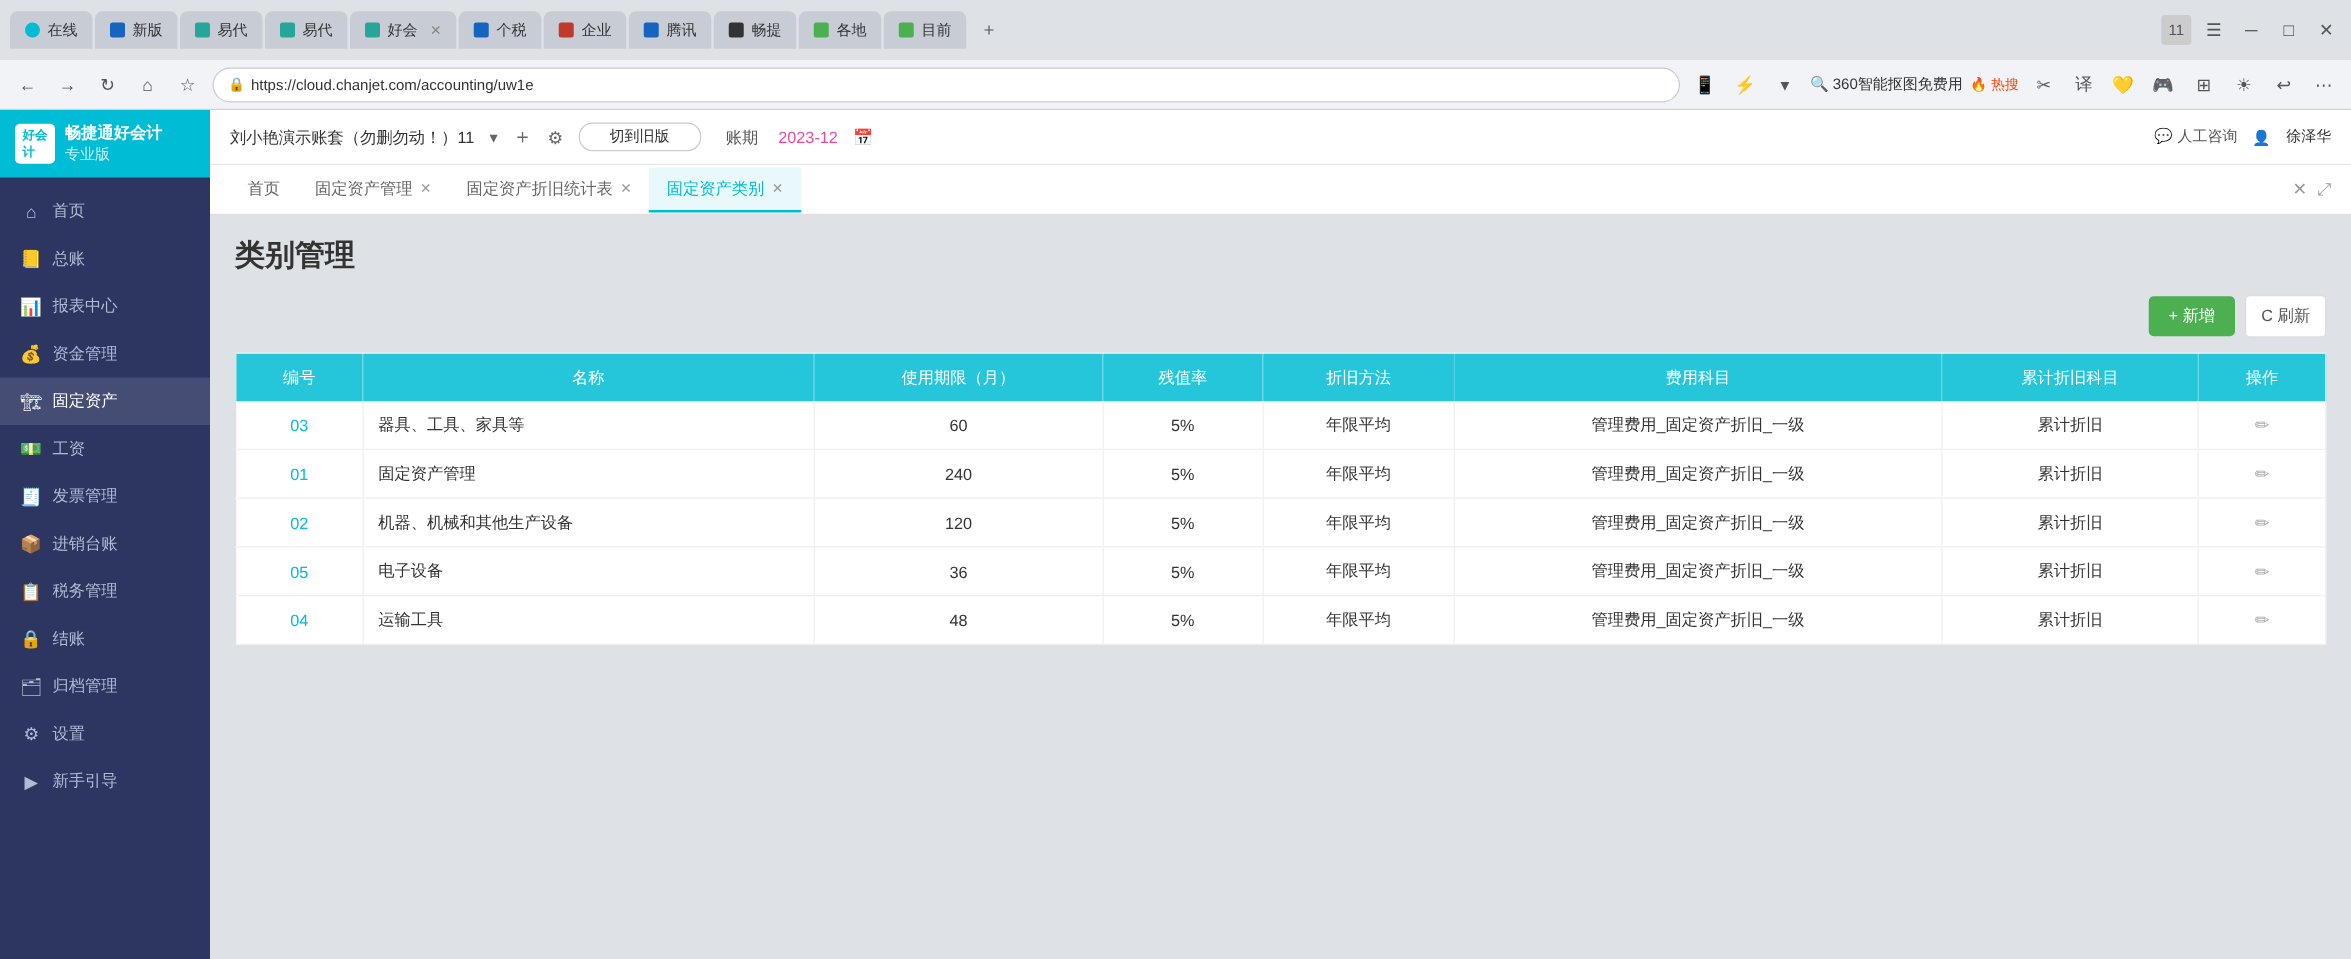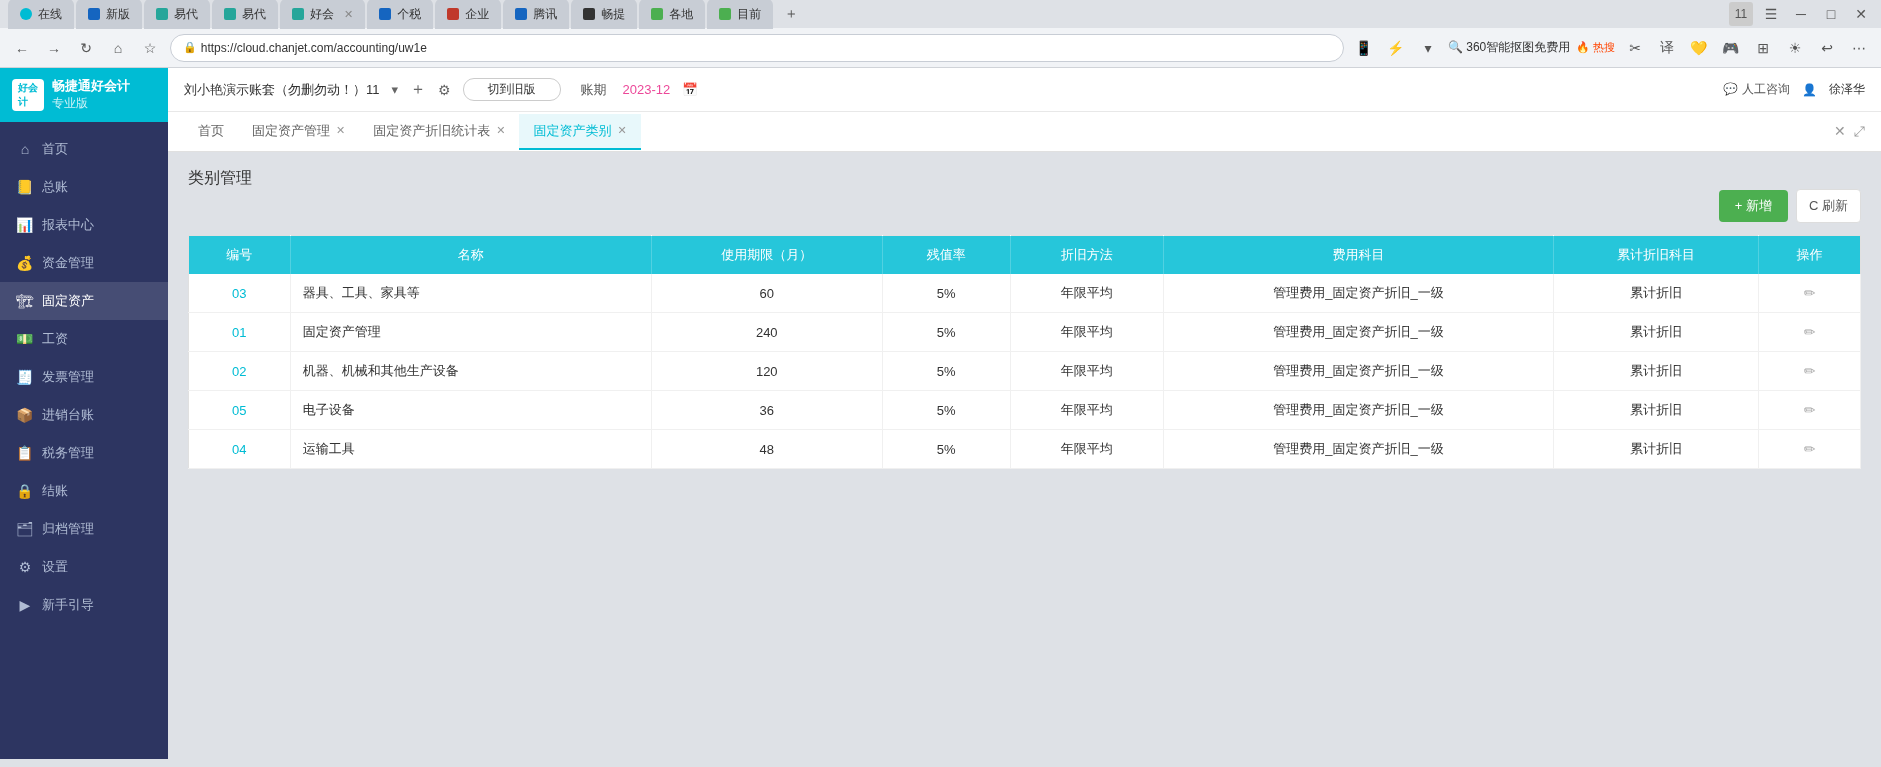--- a/index.html
+++ b/index.html
@@ -1,20 +1,20 @@
 <!DOCTYPE html>
 <html><head>
   <meta charset="utf-8">
   <style>
     * { box-sizing: border-box; margin: 0; padding: 0; }
     body { font-family: "Microsoft YaHei", "PingFang SC", sans-serif; font-size: 13px; background: #f0f2f5; overflow: hidden; }
 
     
     .browser-frame { width: 1881px; min-height: 767px; background: #dee1e6; }
-    .browser-tabs { background: #dee1e6; display: flex; align-items: center; height: 28px; padding: 0 8px; gap: 2px; }
+    .browser-tabs { background: #dee1e6; display: flex; align-items: center; height: 48px; padding: 0 8px; gap: 2px; }
     .browser-tab { height: 30px; padding: 0 12px; background: #c8cdd5; border-radius: 6px 6px 0 0; display: flex; align-items: center; gap: 6px; font-size: 12px; color: #333; cursor: pointer; white-space: nowrap; }
     .browser-tab .tab-close { color: #888; font-size: 11px; margin-left: 4px; cursor: pointer; }
 
     .browser-toolbar { background: #f1f3f6; height: 40px; display: flex; align-items: center; padding: 0 10px; gap: 8px; border-bottom: 1px solid #d0d3d8; }
     .nav-btn { width: 24px; height: 24px; display: flex; align-items: center; justify-content: center; color: #555; cursor: pointer; border-radius: 4px; font-size: 14px; }
     .address-bar { flex: 1; height: 28px; background: #fff; border: 1px solid #c8cdd5; border-radius: 14px; display: flex; align-items: center; padding: 0 12px; font-size: 12px; color: #333; }
     .address-lock { color: #4caf50; margin-right: 4px; font-size: 11px; }
     .search-area { display: flex; align-items: center; gap: 6px; font-size: 12px; color: #333; }
     .hot-tag { color: #ff4400; font-size: 11px; }
 
@@ -37,21 +37,21 @@
     .btn-switch { border: 1px solid #ccc; background: #fff; padding: 2px 24px; border-radius: 11px; font-size: 12px; color: #333; cursor: pointer; }
     .header-right { margin-left: auto; display: flex; align-items: center; gap: 12px; font-size: 12px; color: #555; }
     .content-tabs { background: #fff; display: flex; align-items: center; padding: 0 16px; border-bottom: 1px solid #e0e0e0; height: 40px; }
     .content-tab { padding: 8px 14px; font-size: 13px; color: #666; cursor: pointer; border-bottom: 2px solid transparent; display: flex; align-items: center; gap: 6px; white-space: nowrap; }
     .content-tab.active { color: #00bcd4; border-bottom: 2px solid #00bcd4; background: #e8f8fb; }
     .content-tab .tab-close-btn { color: #999; font-size: 11px; cursor: pointer; }
     .tab-window-controls { margin-left: auto; display: flex; gap: 8px; }
     .tab-win-btn { color: #999; cursor: pointer; font-size: 14px; }
 
     .page-content { flex: 1; padding: 16px 20px; overflow: auto; }
-    .page-title { font-size: 16px; font-weight: normal; color: #333; }
+    .page-title { font-size: 24px; font-weight: bold; color: #333; margin-bottom: 16px; }
 
     .toolbar-row { display: flex; align-items: center; justify-content: flex-end; gap: 8px; margin-bottom: 12px; }
     .btn-add { background: #4caf50; color: #fff; border: none; padding: 7px 16px; border-radius: 4px; font-size: 13px; cursor: pointer; display: flex; align-items: center; gap: 4px; }
     .btn-refresh { background: #fff; color: #555; border: 1px solid #ddd; padding: 7px 12px; border-radius: 4px; font-size: 13px; cursor: pointer; display: flex; align-items: center; gap: 4px; }
 
     
     .data-table { width: 100%; border-collapse: collapse; background: #fff; border: 1px solid #e0e0e0; }
     .data-table thead tr { background: #26c6da; }
     .data-table thead th { color: #fff; font-weight: 500; padding: 10px 12px; font-size: 13px; border-right: 1px solid rgba(255,255,255,0.2); text-align: center; }
     .data-table thead th:last-child { border-right: none; }

